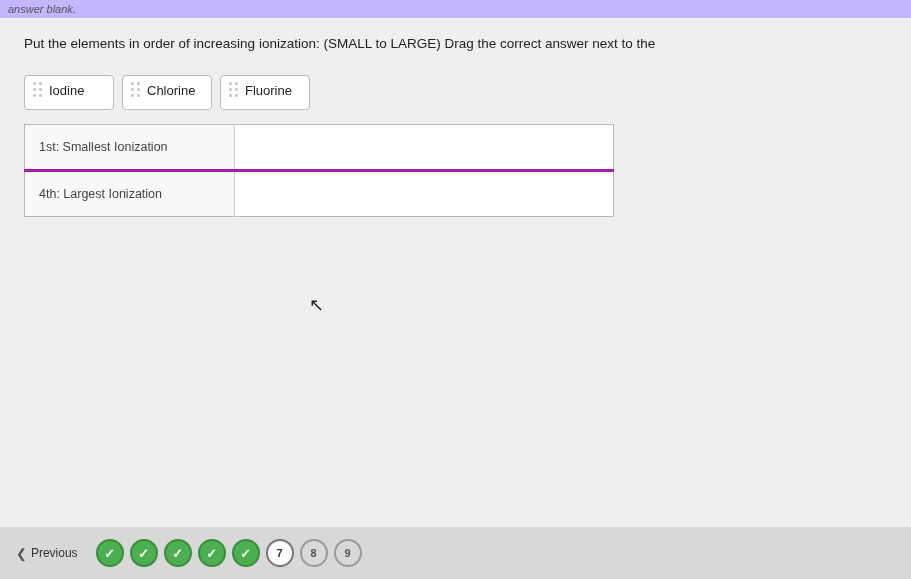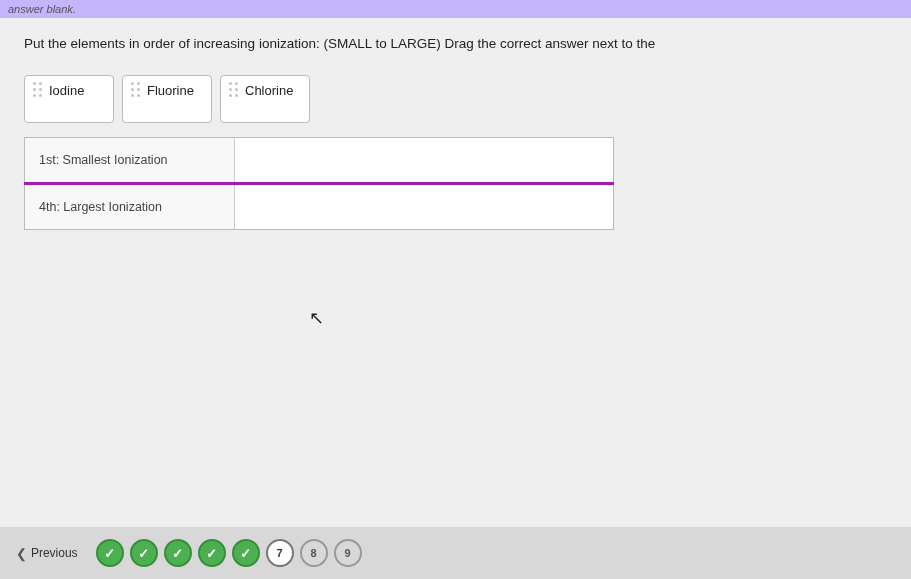--- a/index.html
+++ b/index.html
@@ -59,21 +59,21 @@
       flex-wrap: wrap;
     }
 
     .drag-item {
       display: flex;
       align-items: center;
       gap: 6px;
       background: #fff;
       border: 1px solid #bbb;
       border-radius: 4px;
-      padding: 6px 14px 24px 8px;
+      padding: 6px 14px 11px 8px;
       font-size: 13px;
       color: #222;
       cursor: grab;
       user-select: none;
       min-width: 90px;
     }
 
     .drag-handle {
       display: grid;
       grid-template-columns: repeat(2, 4px);
@@ -235,32 +235,32 @@
         </div>
         <div class="drag-item">
           <div class="drag-handle">
             <span></span>
             <span></span>
             <span></span>
             <span></span>
             <span></span>
             <span></span>
           </div>
-          <span>Fluorine</span>
+          <span>Chlorine</span>
         </div>
         <div class="drag-item">
           <div class="drag-handle">
             <span></span>
             <span></span>
             <span></span>
             <span></span>
             <span></span>
             <span></span>
           </div>
-          <span>Chlorine</span>
+          <span>Fluorine</span>
         </div>
       </div>
 
     <div style="position:relative;">
       <span class="cursor-arrow">↖</span>
       <table class="answer-table">
         <tbody id="table-body">
         <tr>
               <td class="label-cell">1st: Smallest Ionization</td>
               <td class="drop-cell"></td>

